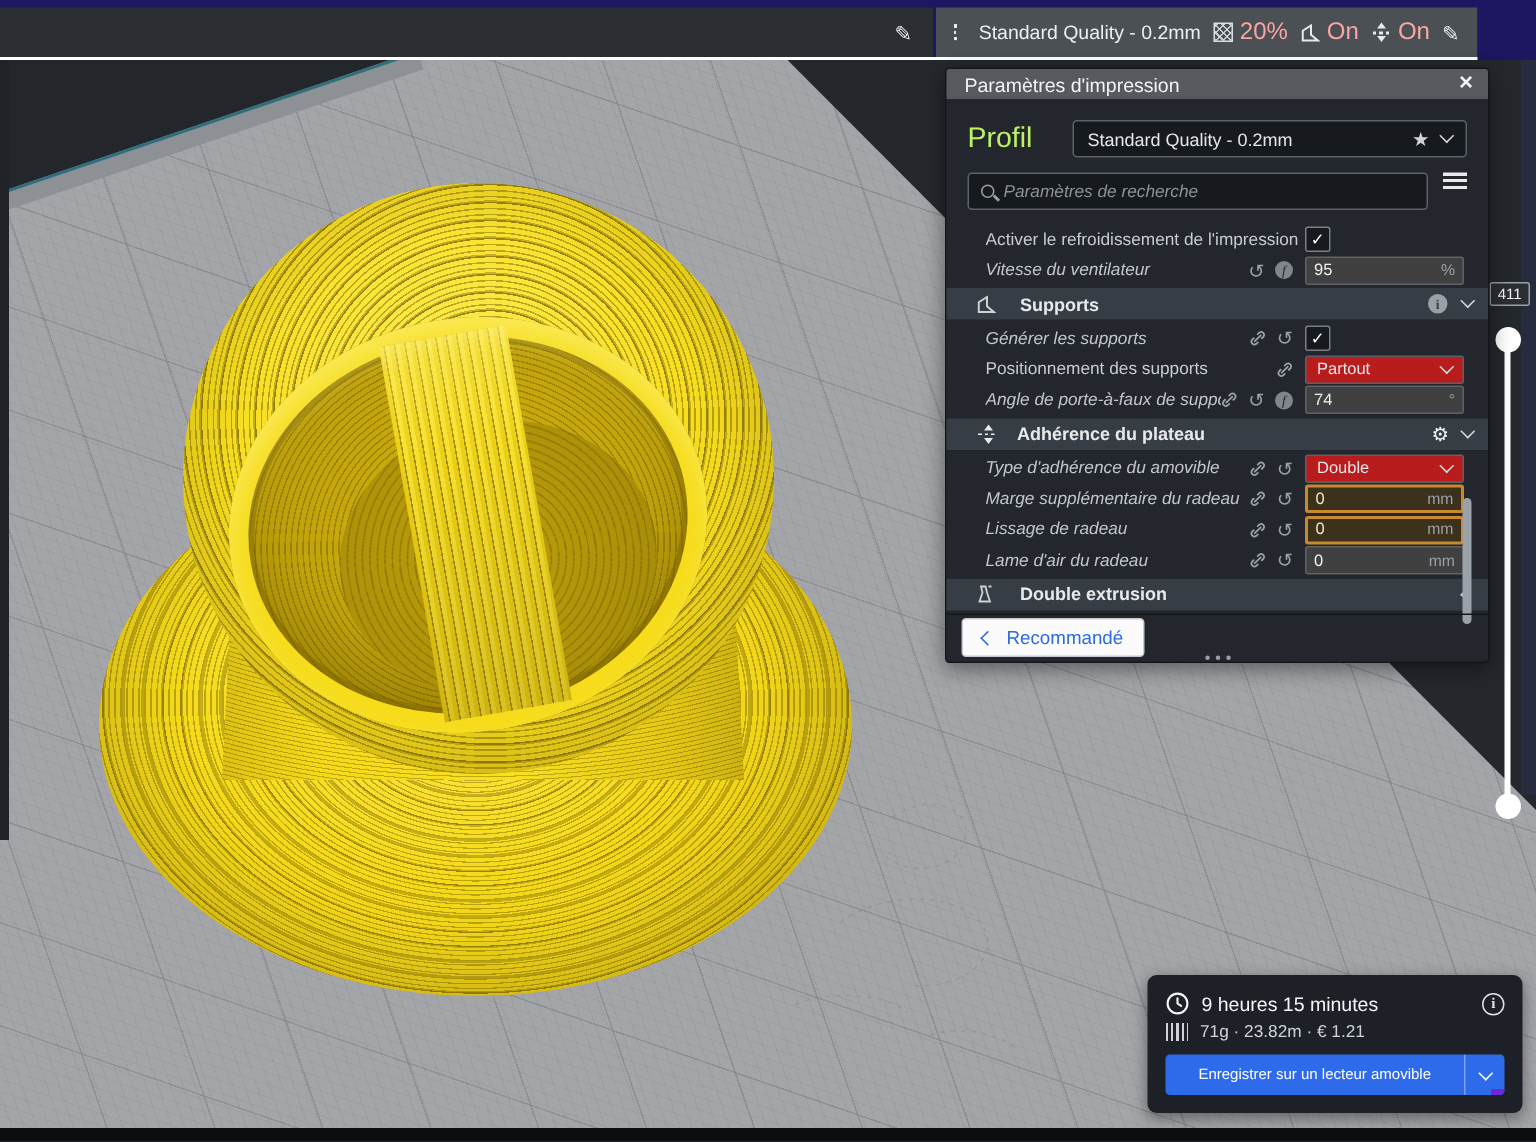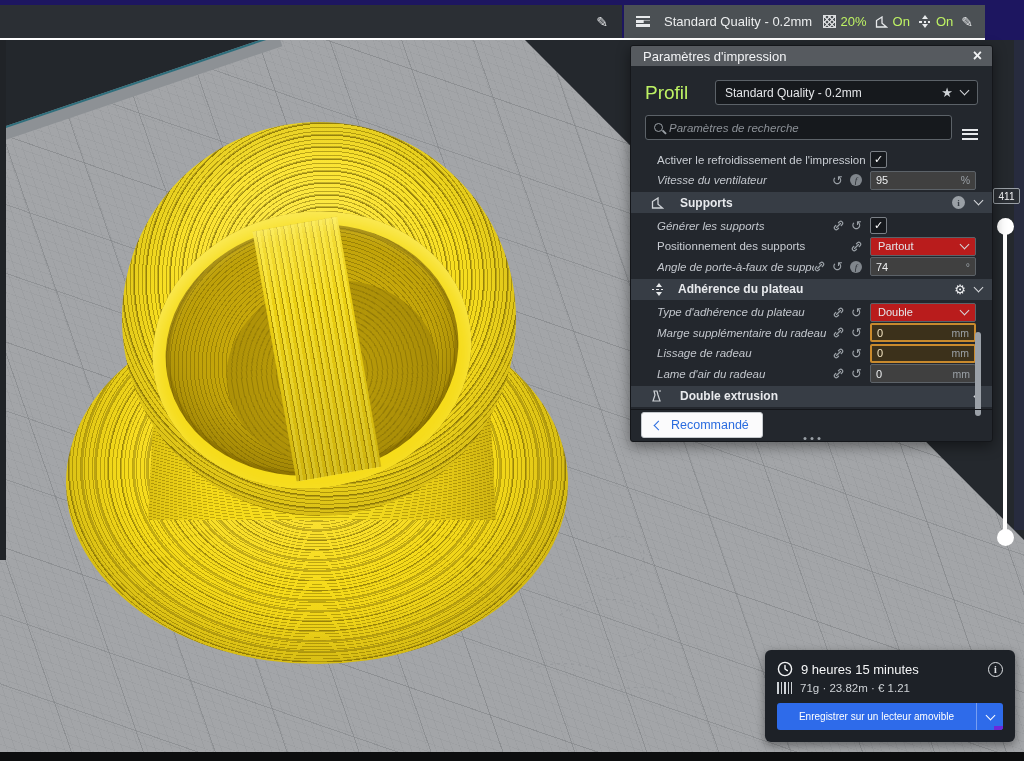--- a/index.html
+++ b/index.html
@@ -8,21 +8,21 @@
   .app{position:relative;width:1024px;height:761px;background:#1d1660;overflow:hidden}
 
   
   .bar-left{position:absolute;left:0;top:5px;width:622px;height:33px;background:#2b2f34;
     display:flex;align-items:center;justify-content:flex-end;padding-right:14px}
   .bar-summary{position:absolute;left:624px;top:5px;width:361px;height:33px;background:#4b5054;
     display:flex;align-items:center;gap:8px;padding:0 12px;cursor:pointer}
   .top-underline{position:absolute;left:0;top:38px;width:985px;height:2px;background:#fff}
   .pencil{color:#e8eaec;font-size:14px;line-height:1}
   .sum-label{color:#eceeef;font-size:13px;flex:0 0 auto;margin-right:auto;padding-left:6px}
-  .sum-item{display:flex;align-items:center;gap:5px;color:#bef264;font-size:13px}
+  .sum-item{display:flex;align-items:center;gap:5px;color:#fca5a5;font-size:16px}
   .icon-quality{width:14px;height:11px;display:inline-block;
     background:linear-gradient(#e8eaec 0 2.5px,transparent 2.5px 4.5px,#e8eaec 4.5px 7px,transparent 7px 8.5px,#e8eaec 8.5px 11px);
     clip-path:polygon(0 0,100% 0,100% 4.5px,55% 4.5px,55% 7px,100% 7px,100% 100%,0 100%)}
   .icon-infill{width:13px;height:13px;border:1px solid #dcdee0;
     background:repeating-linear-gradient(45deg,rgba(220,222,224,.85) 0 1px,transparent 1px 3.5px),
                repeating-linear-gradient(-45deg,rgba(220,222,224,.85) 0 1px,transparent 1px 3.5px)}
   .icon-support{width:13px;height:12px}
   .icon-adhesion{width:13px;height:13px;position:relative}
   .icon-adhesion::before{content:"";position:absolute;left:1px;right:1px;top:6px;height:1.6px;
     background:repeating-linear-gradient(90deg,#e8eaec 0 2.5px,transparent 2.5px 4.5px)}
@@ -105,21 +105,21 @@
   .panel-title{height:30px;background:#565a5f;border-radius:2px 2px 0 0;display:flex;align-items:center;
     padding:0 10px 0 12px;color:#f2f3f5;font-size:13px}
   .panel-close{margin-left:auto;color:#f2f3f5;font-size:16px;font-weight:bold;cursor:pointer;line-height:1}
   .panel-body{flex:1;position:relative;padding-top:8px}
   .prow{display:flex;align-items:center;padding:6px 14px 2px 14px}
   .prow .plabel{width:70px;color:#bef264;font-size:19px}
   .pdrop{flex:1;height:25px;background:#16191d;border:1px solid #5c6268;border-radius:3px;
     display:flex;align-items:center;gap:8px;padding:0 9px;color:#e4e6e9;cursor:pointer}
   .pdrop .val{flex:1;font-size:12px}
   .star{color:#cfd3d7;font-size:13px;cursor:pointer}
-  .searchrow{display:flex;align-items:flex-end;gap:10px;padding:8px 14px 9px 14px}
+  .searchrow{display:flex;align-items:flex-start;gap:10px;padding:8px 14px 9px 14px}
   .searchbox{flex:1;height:25px;background:#16191d;border:1px solid #5c6268;border-radius:3px;
     display:flex;align-items:center;gap:6px;padding:0 8px}
   .searchbox input{flex:1;background:transparent;border:0;outline:0;color:#d6d9dc;
     font-size:11.5px;font-style:italic;font-family:"Liberation Sans",sans-serif}
   .searchbox input::placeholder{color:#8d9298}
   .mag{width:9px;height:9px;border:1.5px solid #9aa0a6;border-radius:50%;position:relative;flex:0 0 auto}
   .mag::after{content:"";position:absolute;left:7px;top:7px;width:4.5px;height:1.5px;background:#9aa0a6;transform:rotate(45deg)}
   .hamb{width:16px;height:11px;cursor:pointer;
     background:linear-gradient(#e8eaec 0 2px,transparent 2px 4.5px,#e8eaec 4.5px 6.5px,transparent 6.5px 9px,#e8eaec 9px 11px)}
   .srow{display:flex;align-items:center;height:20.5px;padding:0 10px 0 26px}
@@ -362,21 +362,21 @@
       <div class="sect">
         <span class="sic icon-adhesion" style="height:13px;width:13px">
             <span class="dn"></span>
           </span>
         <span class="stitle">Adhérence du plateau</span>
         <span class="gear">⚙</span>
         <span class="chv"></span>
       </div>
 
       <div class="srow">
-        <span class="lbl it">Type d'adhérence du plateau</span>
+        <span class="lbl it">Type d'adhérence du amovible</span>
         <span class="pre">
           <span class="linkic">
             <svg width="11" height="11" viewBox="0 0 10 10">
                 <path d="M3.2 6.8 6.8 3.2 M2.5 5 1.5 6a1.8 1.8 0 0 0 2.5 2.5l1-1 M7.5 5l1-1A1.8 1.8 0 0 0 6 1.5l-1 1" fill="none" stroke="#9aa0a6" stroke-width="1.1" stroke-linecap="round"></path>
               </svg>
           </span>
           <span class="undo">↺</span>
         </span>
         <span class="ctrl">
             <span class="drop">

